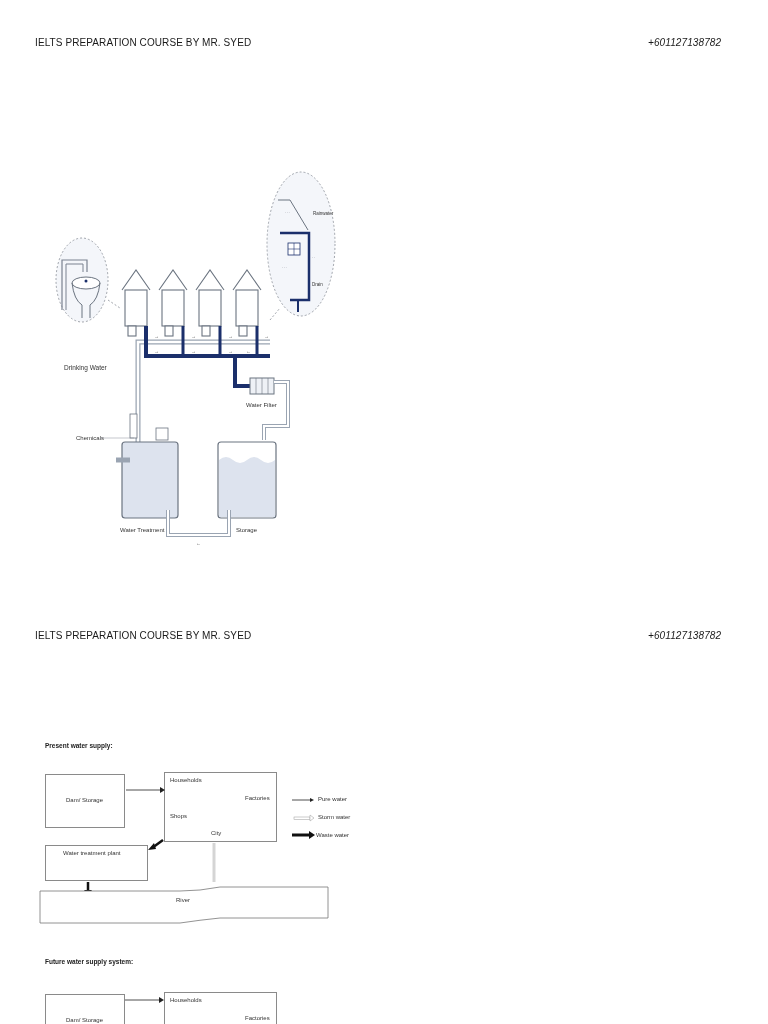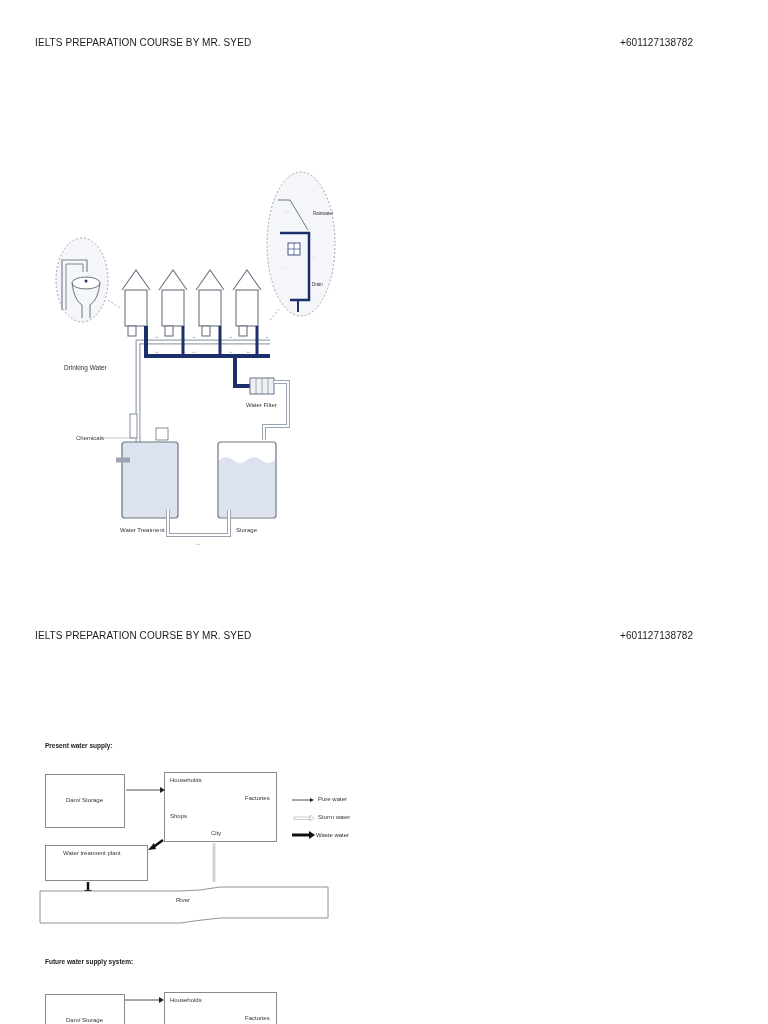--- a/index.html
+++ b/index.html
@@ -1,20 +1,20 @@
 <!DOCTYPE html>
 <html><head>
 <meta charset="utf-8">
 <style>
   html, body { margin:0; padding:0; background:#ffffff; }
   body { width:768px; height:1024px; position:relative; overflow:hidden;
          font-family:"Liberation Sans", sans-serif; color:#222; }
   .hdr { position:absolute; font-size:10px; letter-spacing:0.1px; color:#1a1a1a; }
   .hdr-left { left:35px; }
-  .hdr-right { left:620px; }
+  .hdr-right { left:648px;font-style:italic; }
   .diag1 { position:absolute; left:50px; top:160px; width:310px; height:400px; }
   svg text { font-family:"Liberation Sans", sans-serif; }
   .section-title { position:absolute; font-size:6.5px; color:#222; font-weight:bold; }
   .box { position:absolute; border:1px solid #8a8a8a; background:#fff; box-sizing:border-box; }
   .lbl { position:absolute; font-size:6px; color:#333; white-space:nowrap; }
 </style>
 </head>
 <body>
 
 <div class="hdr hdr-left" style="top:37px;">IELTS PREPARATION COURSE BY MR. SYED</div>

